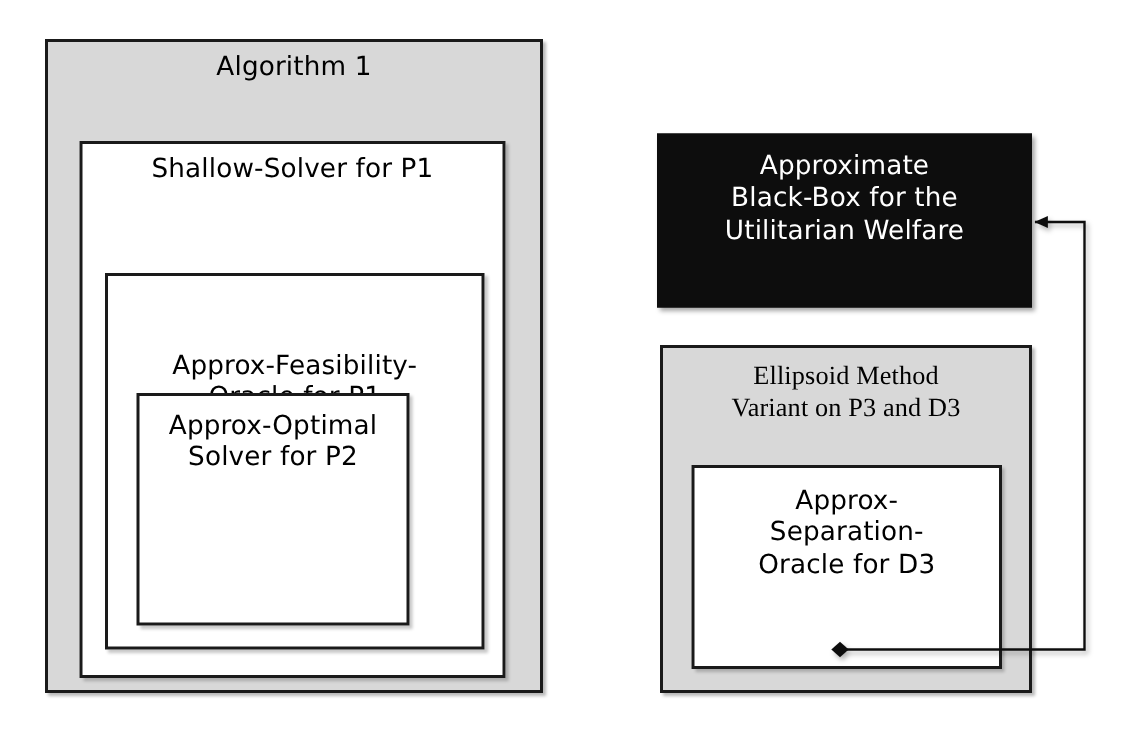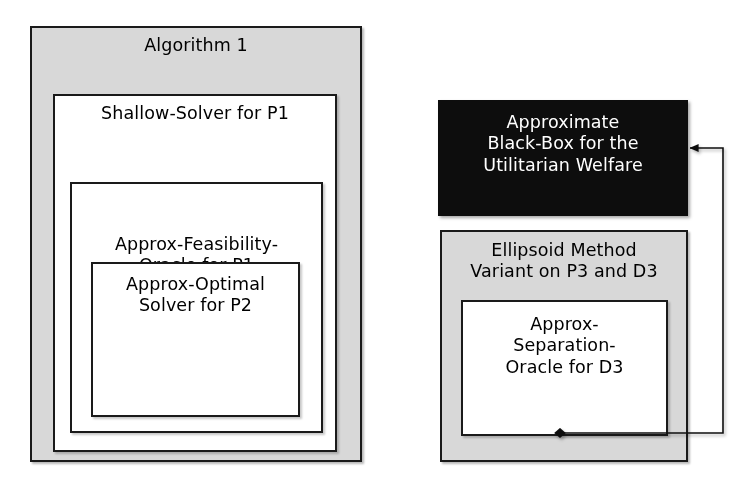--- a/index.html
+++ b/index.html
@@ -46,27 +46,27 @@
   .black {
     background: #0d0d0d;
     color: #ffffff;
     border-color: #0d0d0d;
     box-shadow: 2px 2px 3px rgba(0,0,0,0.35);
   }
   
   #algorithm-1      { left: 30px;  top: 26px;  width: 332px; height: 436px; }
   #shallow-solver   { left: 53px;  top: 94px;  width: 284px; height: 358px; }
   #approx-feas      { left: 70px;  top: 182px; width: 253px; height: 251px; }
-  #approx-optimal   { left: 91px;  top: 262px; width: 209px; height: 155px; }
-  #black-box        { left: 438px; top: 100px;  width: 250px; height: 116px; }
+  #approx-optimal   { left: 91px;  top: 262px; width: 182px; height: 155px; }
+  #black-box        { left: 438px; top: 89px;  width: 250px; height: 116px; }
   #ellipsoid        { left: 440px; top: 230px; width: 248px; height: 232px; }
-  #approx-sep       { left: 461px; top: 300px; width: 207px; height: 136px; }
+  #approx-sep       { left: 461px; top: 310px; width: 207px; height: 136px; }
 
   #black-box .label { padding-top: 10px; }
-  #ellipsoid .label { padding-top: 8px; }
+  #ellipsoid .label { padding-top: 8px; font-family: Liberation Serif, serif; }
   #approx-sep .label { padding-top: 12px; }
   #approx-feas .label { padding-top: 10px; margin-top: 40px; }
   #approx-optimal .label { padding-top: 10px; }
 
   svg#wires {
     position: absolute;
     left: 0;
     top: 0;
     width: 752px;
     height: 502px;

